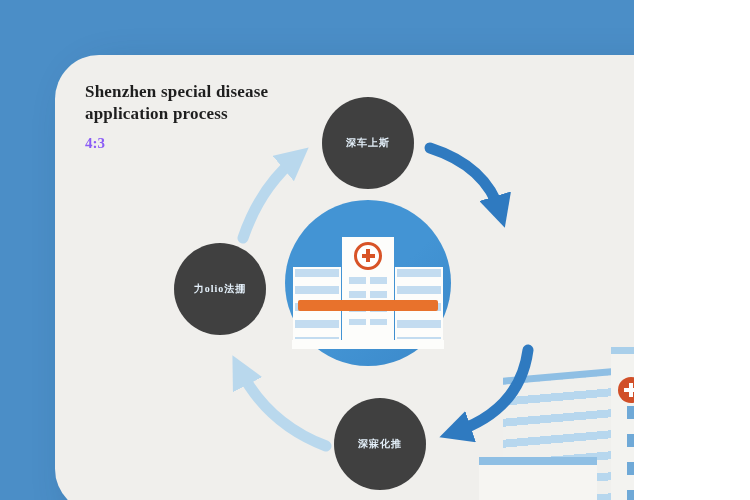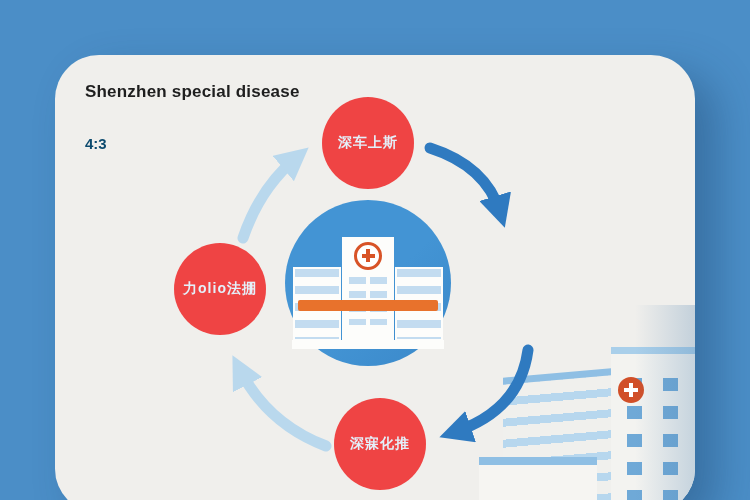--- a/index.html
+++ b/index.html
@@ -1,40 +1,40 @@
 <!DOCTYPE html>
 <html><head>
 <meta charset="utf-8">
 <style>
   html,body { margin:0; padding:0; }
   body { font-family: "Liberation Sans", sans-serif; }
   .stage {
-    position:relative; width:750px; height:500px;
-    background:#4b8ec7; overflow:hidden;
+    position:relative; width:634px; height:500px;
+    background:#4b8ec7; overflow:hidden;font-family:Liberation Serif, serif;
   }
   .card {
     position:absolute; left:55px; top:55px; width:640px; height:458px;
     background:#f0efec; border-radius:44px;
     box-shadow: 22px 18px 40px rgba(22,58,94,0.35);
     overflow:hidden;
   }
   .title {
     position:absolute; left:30px; top:26px;
     font-size:17px; line-height:1.32; font-weight:700; color:#1e1e1e;
     letter-spacing:0.2px;
   }
   .ratio {
     position:absolute; left:30px; top:80px;
-    font-size:15px; font-weight:700; color:#0c4a6e;
+    font-size:15px; font-weight:700; color:#8b5cf6;
   }
   
   .node {
     position:absolute; width:92px; height:92px; border-radius:50%;
-    background:#ef4444; display:flex; align-items:center; justify-content:center;
-    color:#e4f0fa; font-size:14px; font-weight:600; letter-spacing:1px;
+    background:#404040; display:flex; align-items:center; justify-content:center;
+    color:#e4f0fa; font-size:10px; font-weight:600; letter-spacing:1px;
     text-align:center; z-index:5;
   }
   .node-top    { left:322px; top:97px;  }
   .node-right  { left:477px; top:242px; }
   .node-bottom { left:334px; top:398px; }
   .node-left   { left:174px; top:243px; }
   .center-circle {
     position:absolute; left:285px; top:200px; width:166px; height:166px;
     border-radius:50%; background:linear-gradient(135deg,#4394d4 55%,#3a88c9);
     z-index:4;
@@ -112,20 +112,21 @@
   }
 </style>
 </head>
 <body>
 
 <div class="stage">
 
   <div class="card">
     <div class="title">
       <div>Shenzhen special disease</div>
+      <div>application process</div>
     </div>
     <div class="ratio">4:3</div>
 
     <div class="bld">
       <div class="bld-left"></div>
       <div class="bld-right">
         <div class="bld-col bld-col-a"></div>
         <div class="bld-col bld-col-b"></div>
       </div>
       <div class="bld-badge"></div>

